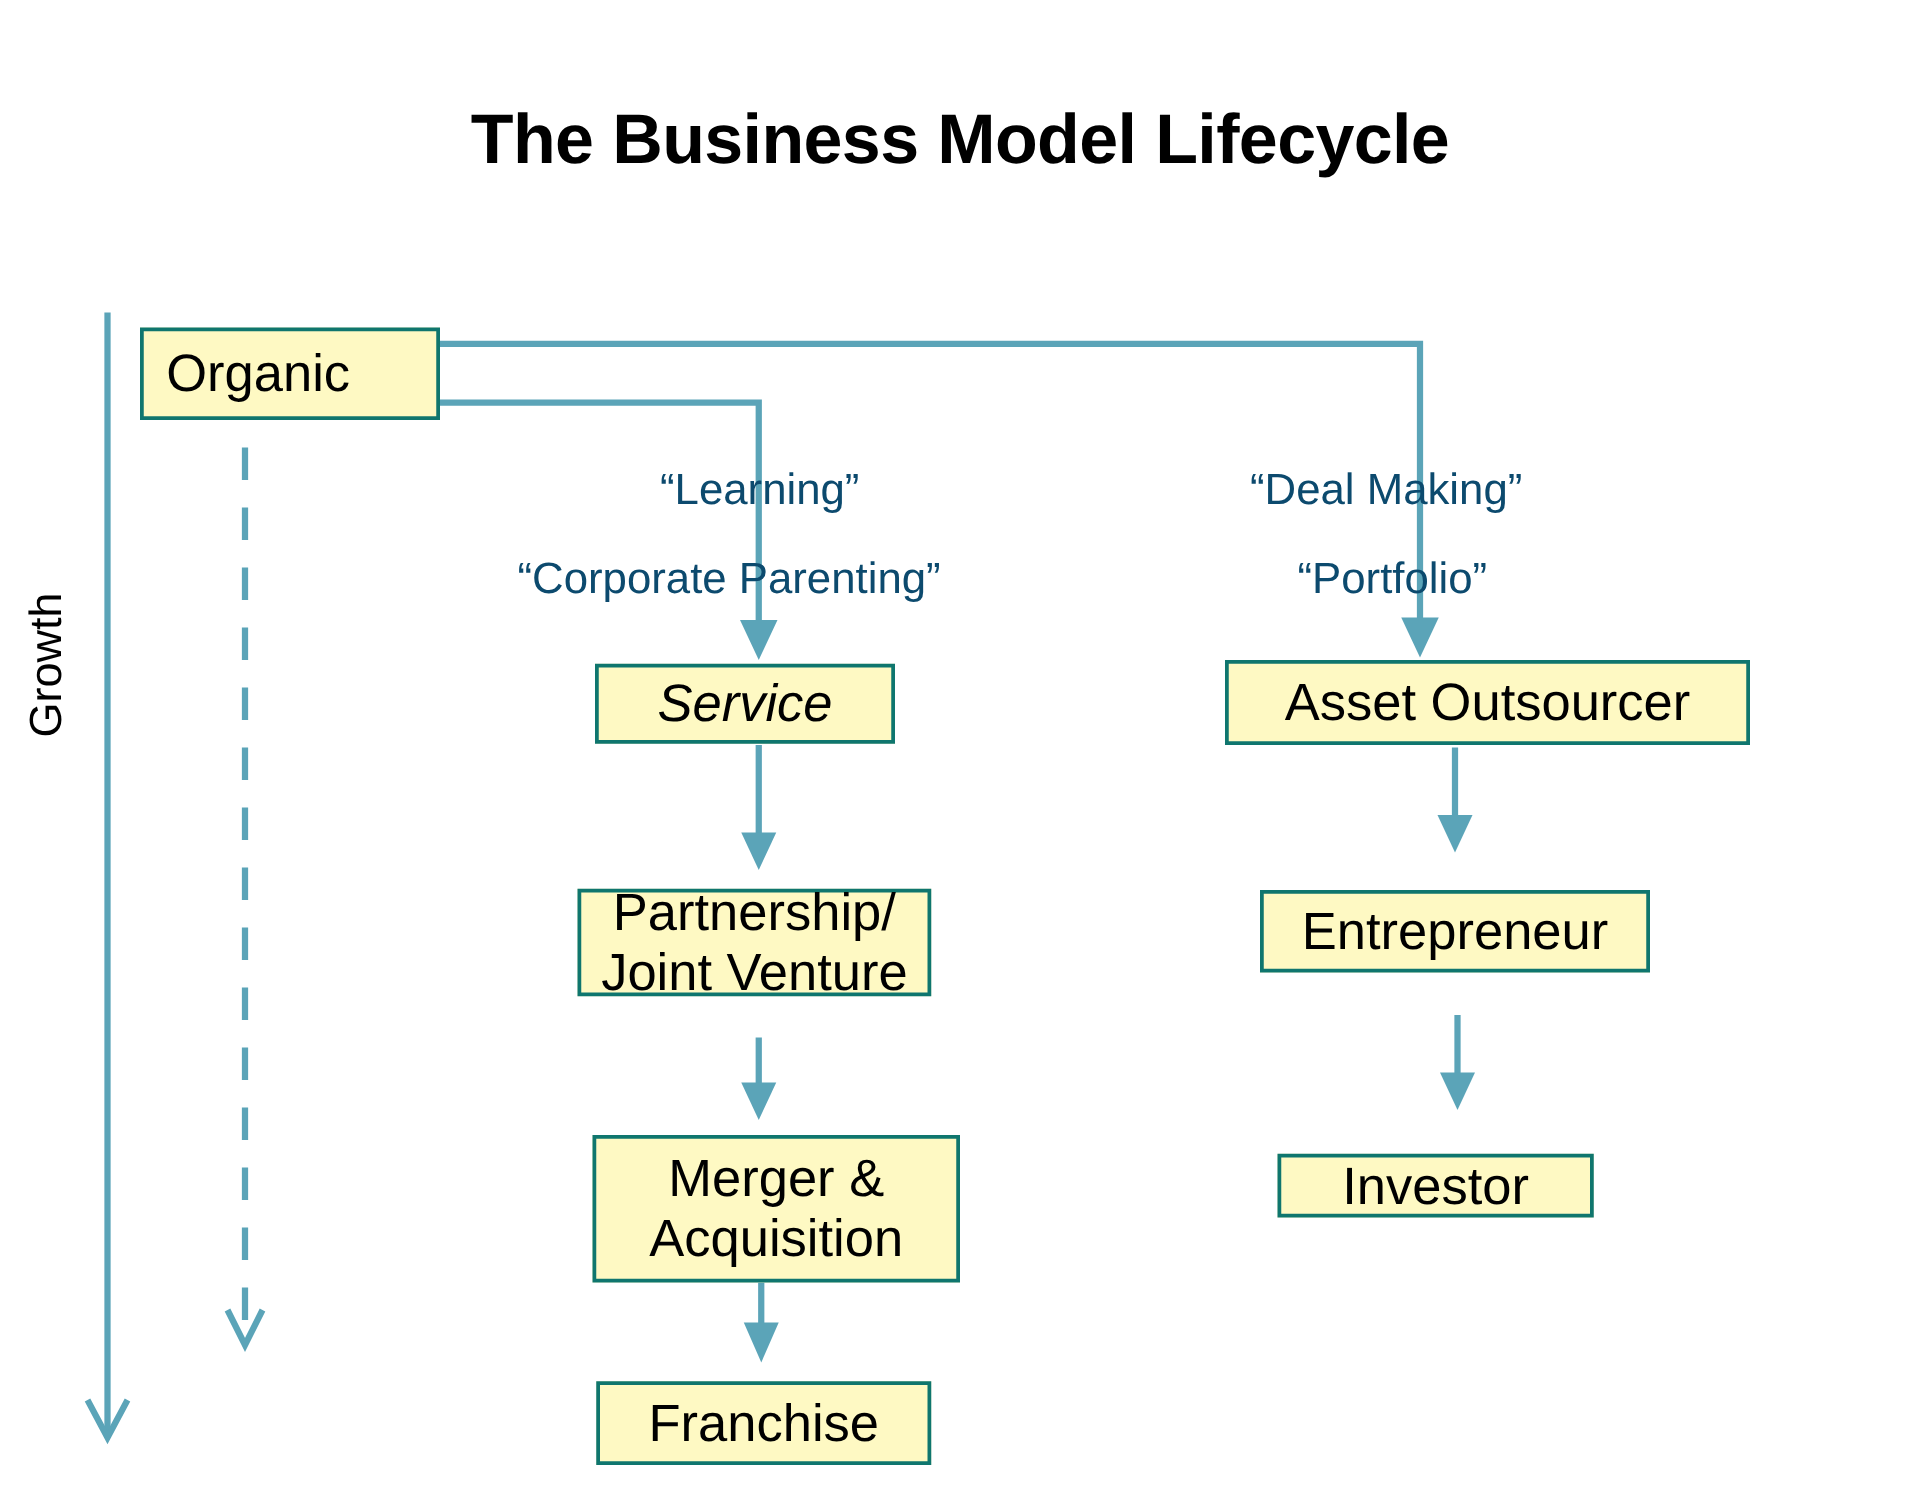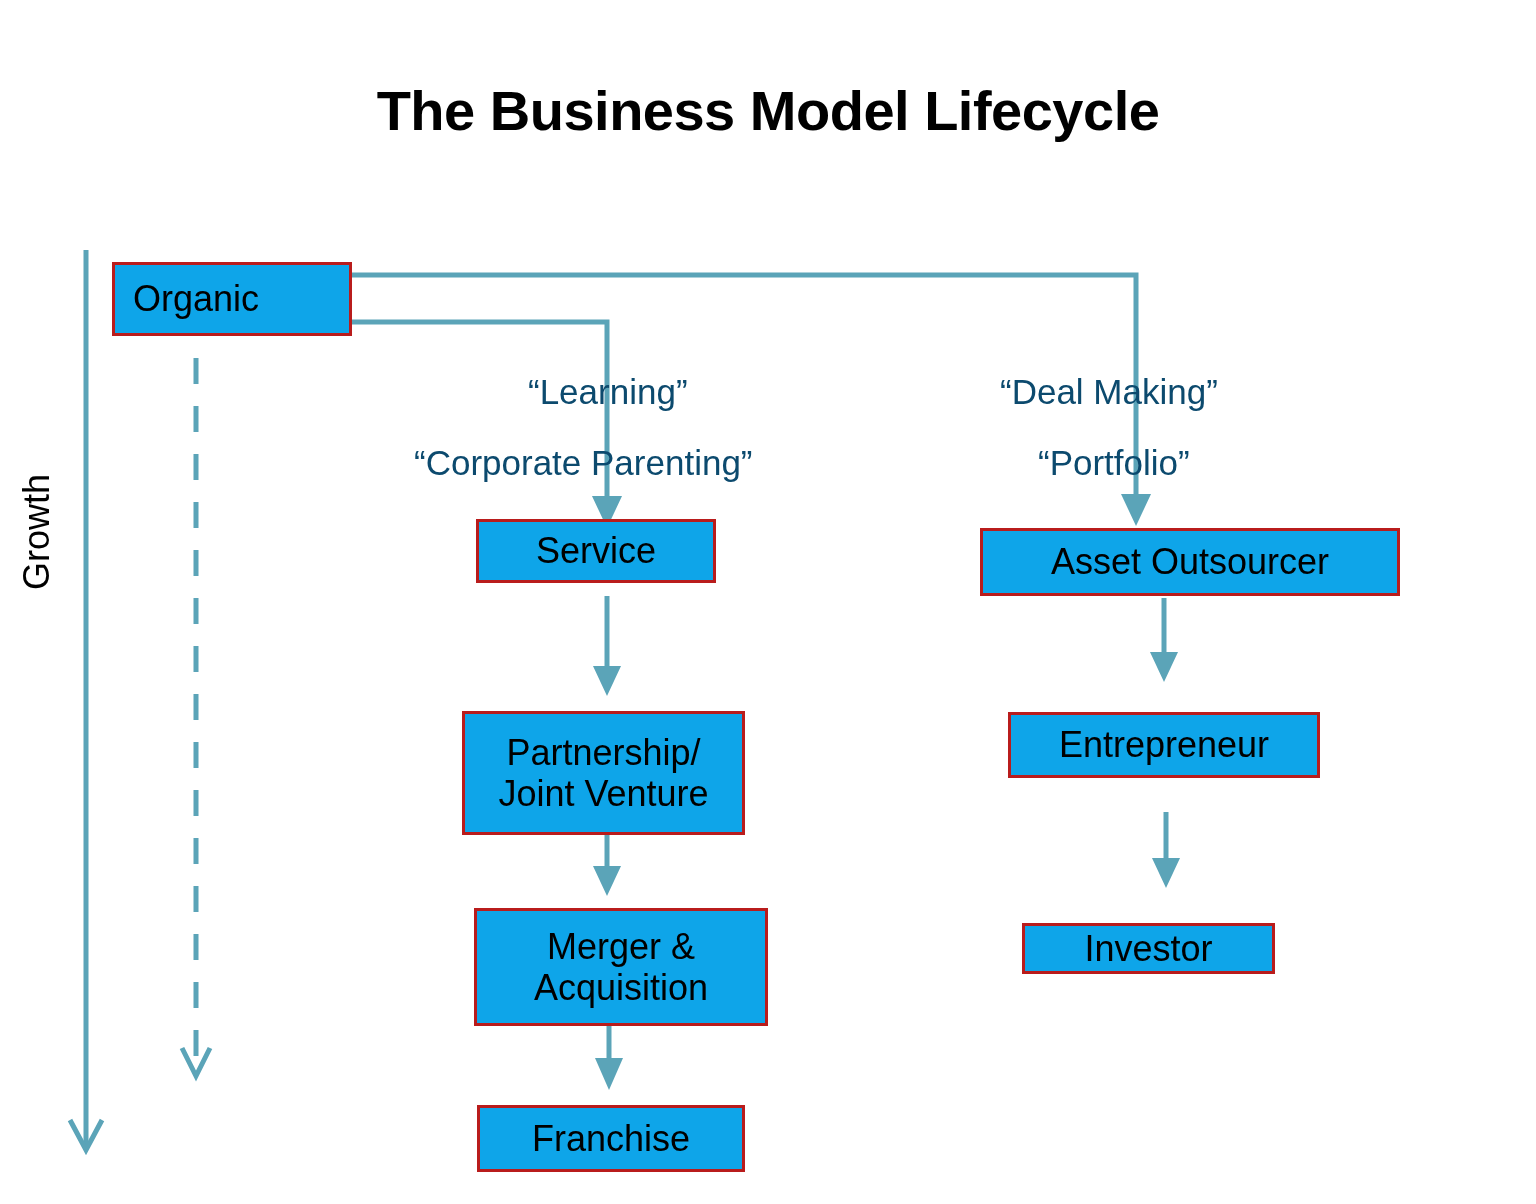--- a/index.html
+++ b/index.html
@@ -41,27 +41,27 @@
     top: 0;
     width: 1536px;
     height: 1204px;
     pointer-events: none;
   }
 
   
   .node {
     position: absolute;
     box-sizing: border-box;
-    border: 3px solid #b91c1c;
-    background: #0ea5e9;
+    border: 3px solid #0f766e;
+    background: #fef9c3;
     display: flex;
     align-items: center;
     justify-content: center;
     color: #000000;
-    font-size: 36px;
+    font-size: 42px;
     font-weight: normal;
     line-height: 1.14;
     text-align: center;
   }
   .node.left-align {
     justify-content: flex-start;
     padding-left: 18px;
   }
   .node .node-label {
     white-space: pre-line;
@@ -146,25 +146,25 @@
   <div class="node left-align" style="left:112px; top:262px; width:240px; height:74px;">
     <span class="node-label">Organic</span>
   </div>
 
   <div class="annotation" style="left:528px; top:372px;">“Learning”</div>
   <div class="annotation" style="left:414px; top:443px;">“Corporate Parenting”</div>
 
   <div class="annotation" style="left:1000px; top:372px;">“Deal Making”</div>
   <div class="annotation" style="left:1038px; top:443px;">“Portfolio”</div>
 
-  <div class="node" style="left:476px; top:519px; width:240px; height:64px;">
+  <div class="node" style="left:476px; top:531px; width:240px; height:64px;font-style:italic;">
     <span class="node-label">Service</span>
   </div>
 
-  <div class="node" style="left:462px; top:711px; width:283px; height:124px;">
+  <div class="node" style="left:462px; top:711px; width:283px; height:86px;">
     <span class="node-label">Partnership/
 Joint Venture</span>
   </div>
 
   <div class="node" style="left:474px; top:908px; width:294px; height:118px;">
     <span class="node-label">Merger &amp;
 Acquisition</span>
   </div>
 
   <div class="node" style="left:980px; top:528px; width:420px; height:68px;">

